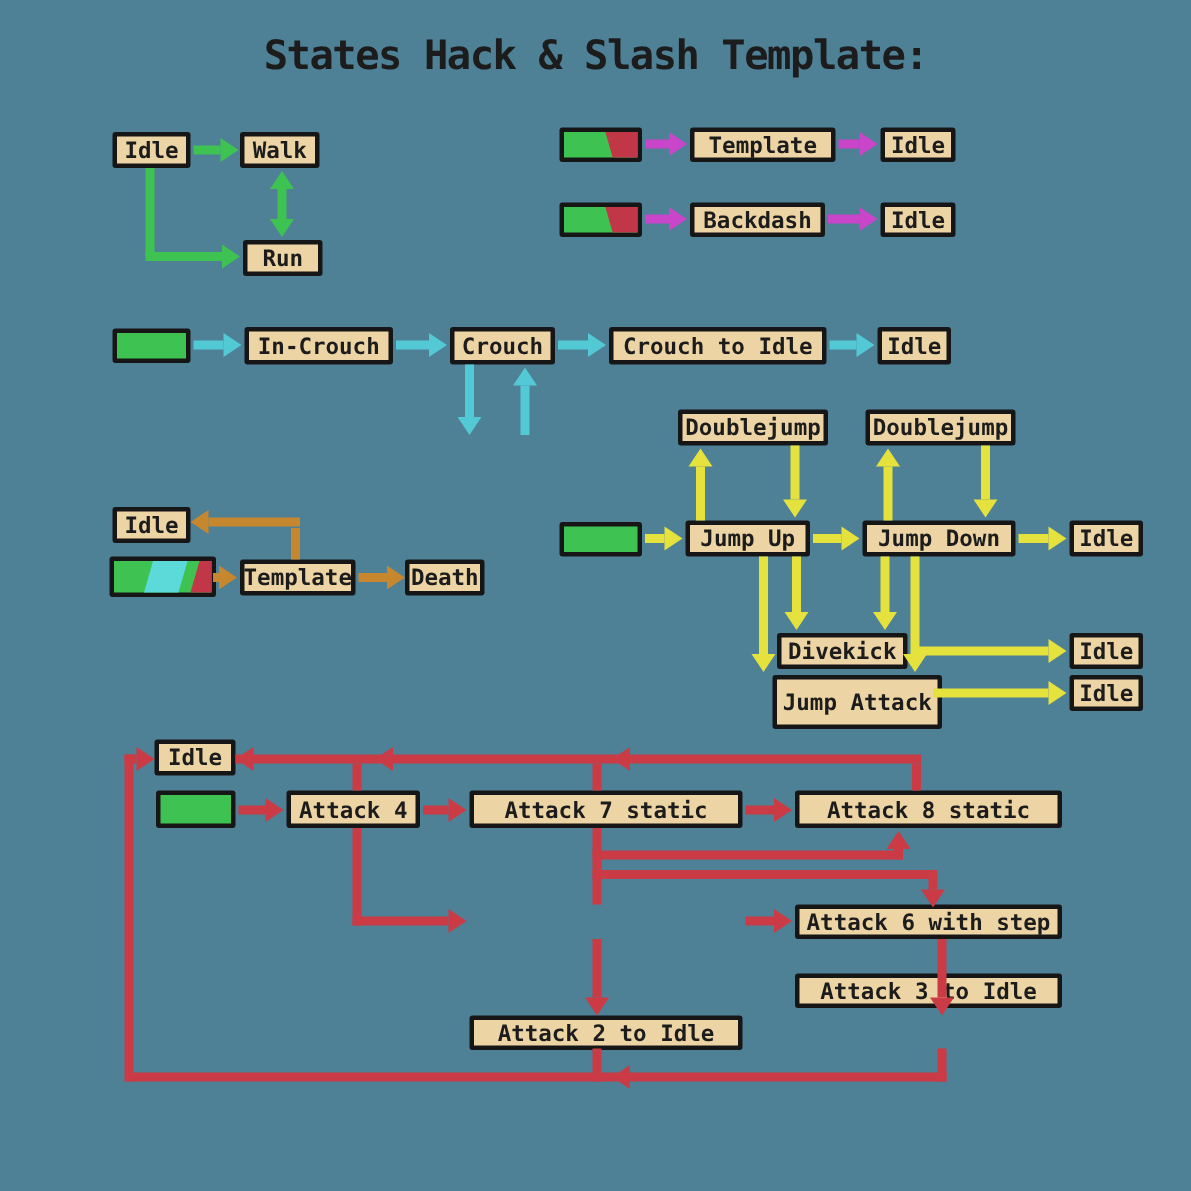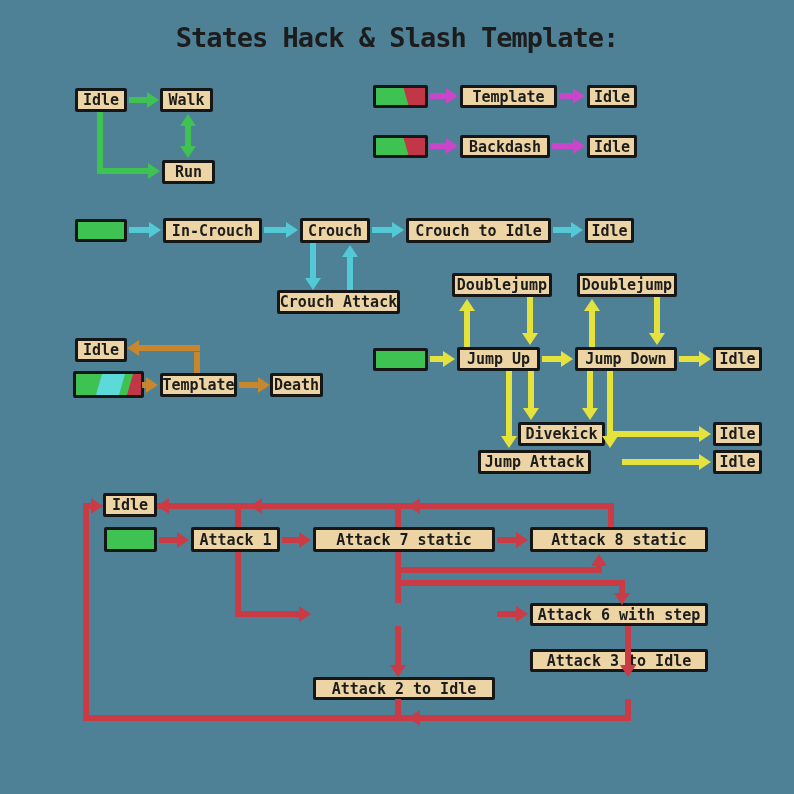--- a/index.html
+++ b/index.html
@@ -77,21 +77,20 @@
   <div style="--ac:var(--c-arrow-magenta)">
     <div class="ln" style="left:552px;top:143px;width:21px;height:6px"></div>
     <div class="tr r" style="left:573px;top:138px"></div>
   </div>
 
   <div class="entry" style="left:75px;top:219px;width:52px;height:23px"></div>
   <div class="state" style="left:163px;top:218px;width:99px;height:25px">In-Crouch</div>
   <div class="state" style="left:300px;top:218px;width:70px;height:25px">Crouch</div>
   <div class="state" style="left:406px;top:218px;width:145px;height:25px">Crouch to Idle</div>
   <div class="state" style="left:585px;top:218px;width:49px;height:25px">Idle</div>
-  <div class="state" style="left:277px;top:290px;width:123px;height:24px">Crouch Attack</div>
 
   <div style="--ac:var(--c-arrow-cyan)">
     <div class="ln" style="left:129px;top:227px;width:20px;height:6px"></div>
     <div class="tr r" style="left:149px;top:222px"></div>
   </div>
   <div style="--ac:var(--c-arrow-cyan)">
     <div class="ln" style="left:264px;top:227px;width:22px;height:6px"></div>
     <div class="tr r" style="left:286px;top:222px"></div>
   </div>
   <div style="--ac:var(--c-arrow-cyan)">
@@ -134,21 +133,21 @@
   </div>
 
   <div class="state" style="left:452px;top:273px;width:100px;height:24px">Doublejump</div>
   <div class="state" style="left:577px;top:273px;width:100px;height:24px">Doublejump</div>
   <div class="entry" style="left:373px;top:348px;width:55px;height:23px"></div>
   <div class="state" style="left:457px;top:347px;width:83px;height:24px">Jump Up</div>
   <div class="state" style="left:575px;top:347px;width:102px;height:24px">Jump Down</div>
   <div class="state" style="left:713px;top:347px;width:49px;height:24px">Idle</div>
   <div class="state" style="left:518px;top:422px;width:87px;height:24px">Divekick</div>
   <div class="state" style="left:713px;top:422px;width:49px;height:24px">Idle</div>
-  <div class="state" style="left:478px;top:450px;width:113px;height:24px">Jump Attack</div>
+  <div class="state" style="left:515px;top:450px;width:113px;height:36px">Jump Attack</div>
   <div class="state" style="left:713px;top:450px;width:49px;height:24px">Idle</div>
 
   <div style="--ac:var(--c-arrow-yellow)">
     <div class="ln" style="left:430px;top:356px;width:13px;height:6px"></div>
     <div class="tr r" style="left:443px;top:351px"></div>
   </div>
   <div style="--ac:var(--c-arrow-yellow)">
     <div class="ln" style="left:542px;top:356px;width:19px;height:6px"></div>
     <div class="tr r" style="left:561px;top:351px"></div>
   </div>
@@ -192,21 +191,21 @@
     <div class="ln" style="left:610px;top:431px;width:89px;height:6px"></div>
     <div class="tr r" style="left:699px;top:426px"></div>
   </div>
   <div style="--ac:var(--c-arrow-yellow)">
     <div class="ln" style="left:622px;top:459px;width:77px;height:6px"></div>
     <div class="tr r" style="left:699px;top:454px"></div>
   </div>
 
   <div class="state" style="left:103px;top:493px;width:54px;height:24px">Idle</div>
   <div class="entry" style="left:104px;top:527px;width:53px;height:25px"></div>
-  <div class="state" style="left:191px;top:527px;width:89px;height:25px">Attack 1</div>
+  <div class="state" style="left:191px;top:527px;width:89px;height:25px">Attack 4</div>
   <div class="state" style="left:313px;top:527px;width:182px;height:25px">Attack 7 static</div>
   <div class="state" style="left:530px;top:527px;width:178px;height:25px">Attack 8 static</div>
   <div class="state" style="left:530px;top:603px;width:178px;height:23px">Attack 6 with step</div>
   <div class="state" style="left:313px;top:677px;width:182px;height:23px">Attack 2 to Idle</div>
   <div class="state" style="left:530px;top:649px;width:178px;height:23px">Attack 3 to Idle</div>
 
   <div style="--ac:var(--c-arrow-red)">
     <div class="ln" style="left:159px;top:537px;width:18px;height:6px"></div>
     <div class="tr r" style="left:177px;top:532px"></div>
   </div>

